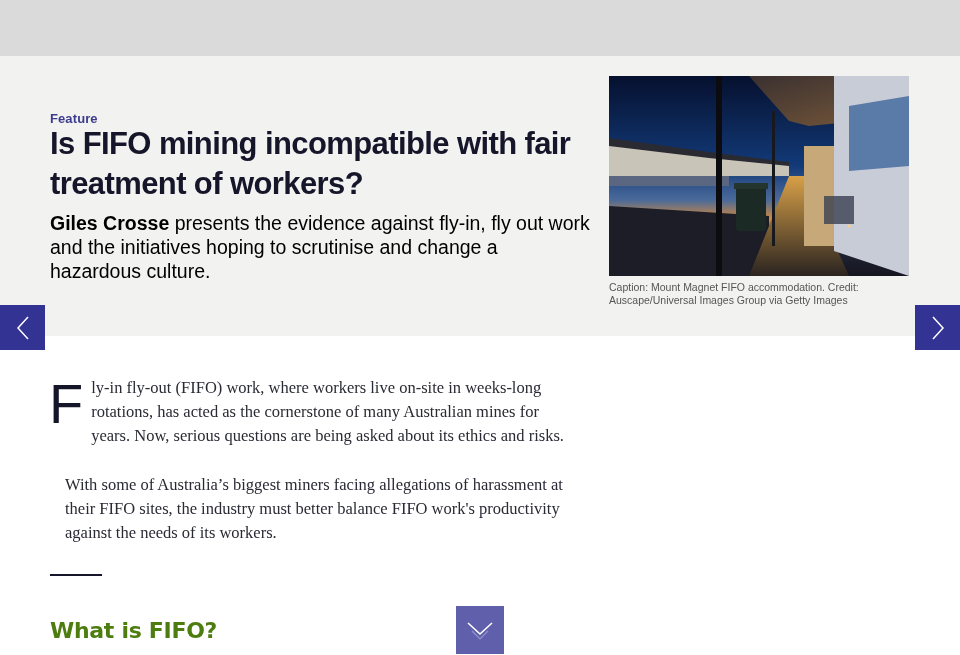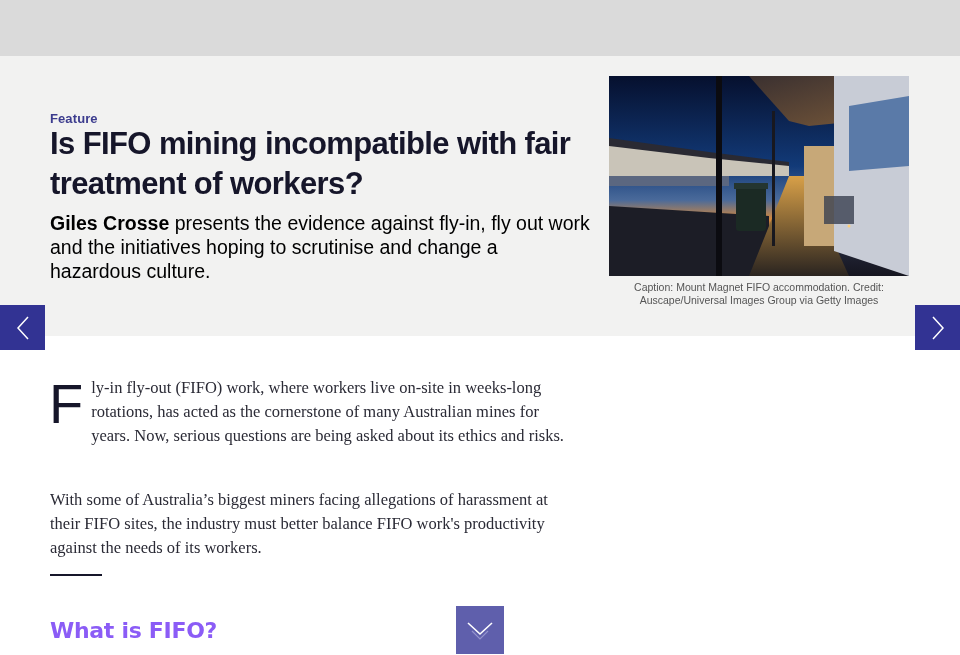--- a/index.html
+++ b/index.html
@@ -12,34 +12,34 @@
 
     .kicker { position: absolute; left: 50px; top: 103px; font-size: 13px; font-weight: bold; color: #3c3c8e; letter-spacing: 0.1px; margin-top: 8px; }
 
     .headline { position: absolute; left: 50px; top: 124px; width: 540px; font-family: Liberation Sans, sans-serif; font-weight: bold; font-size: 31px; line-height: 40px; color: #16162a; letter-spacing: -0.6px; }
 
     .standfirst { position: absolute; left: 50px; top: 211px; width: 540px; font-size: 19.5px; line-height: 24px; color: #000000; }
     .standfirst .author { font-weight: bold; }
 
     .hero-image { position: absolute; left: 609px; top: 76px; width: 300px; height: 200px; overflow: hidden; background: #0b1230; }
 
-    .caption { position: absolute; left: 609px; top: 281px; width: 300px; font-size: 10.5px; line-height: 13px; color: #555555; text-align: center; }
+    .caption { position: absolute; left: 609px; top: 281px; width: 300px; font-size: 10.5px; line-height: 13px; color: #555555; }
 
     .nav-btn { position: absolute; top: 305px; width: 45px; height: 45px; background: #323393; display: flex; align-items: center; justify-content: center; cursor: pointer; }
     .nav-prev { left: 0; }
     .nav-next { left: 915px; }
 
     .body-text { position: absolute; left: 50px; width: 525px; font-family: "Liberation Serif", serif; font-size: 16.5px; line-height: 24px; color: #2a2a35; }
     .para1 { top: 376px; }
-    .para2 { top: 488px; }
+    .para2 { top: 473px; margin-left: 15px; }
     .dropcap { float: left; font-family: "Liberation Sans", sans-serif; font-size: 56px; line-height: 44px; margin: 6px 8px 0 -1px; color: #16162a; }
 
     .divider { position: absolute; left: 50px; top: 574px; width: 52px; height: 2px; background: #16162a; }
 
-    .section-heading { position: absolute; left: 50px; top: 617px; font-family: "DejaVu Sans", sans-serif; font-weight: bold; font-size: 22px; line-height: 28px; color: #8b5cf6; letter-spacing: -0.3px; }
+    .section-heading { position: absolute; left: 50px; top: 617px; font-family: "DejaVu Sans", sans-serif; font-weight: bold; font-size: 22px; line-height: 28px; color: #4d7c0f; letter-spacing: -0.3px; }
 
     .scroll-btn { position: absolute; left: 456px; top: 606px; width: 48px; height: 48px; background: #5f5fac; display: flex; align-items: center; justify-content: center; cursor: pointer; }
   </style>
 </head>
 <body>
 
 <div class="top-bar"></div>
 
 <section class="hero"></section>
 

